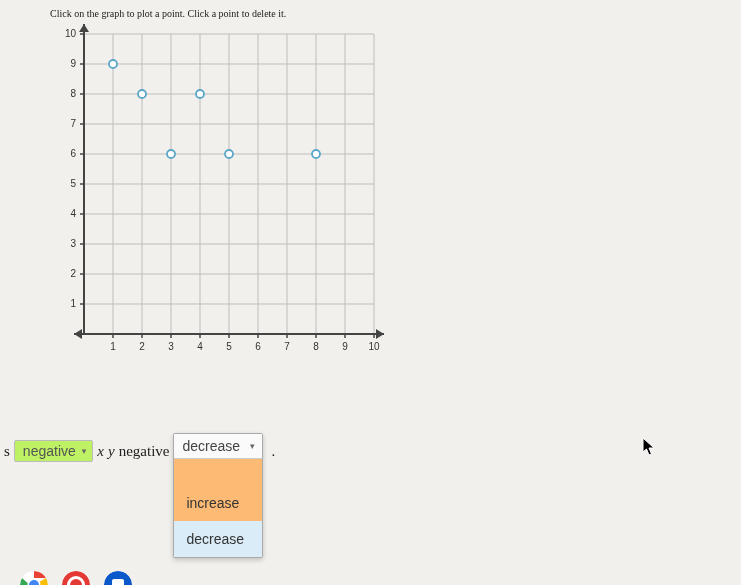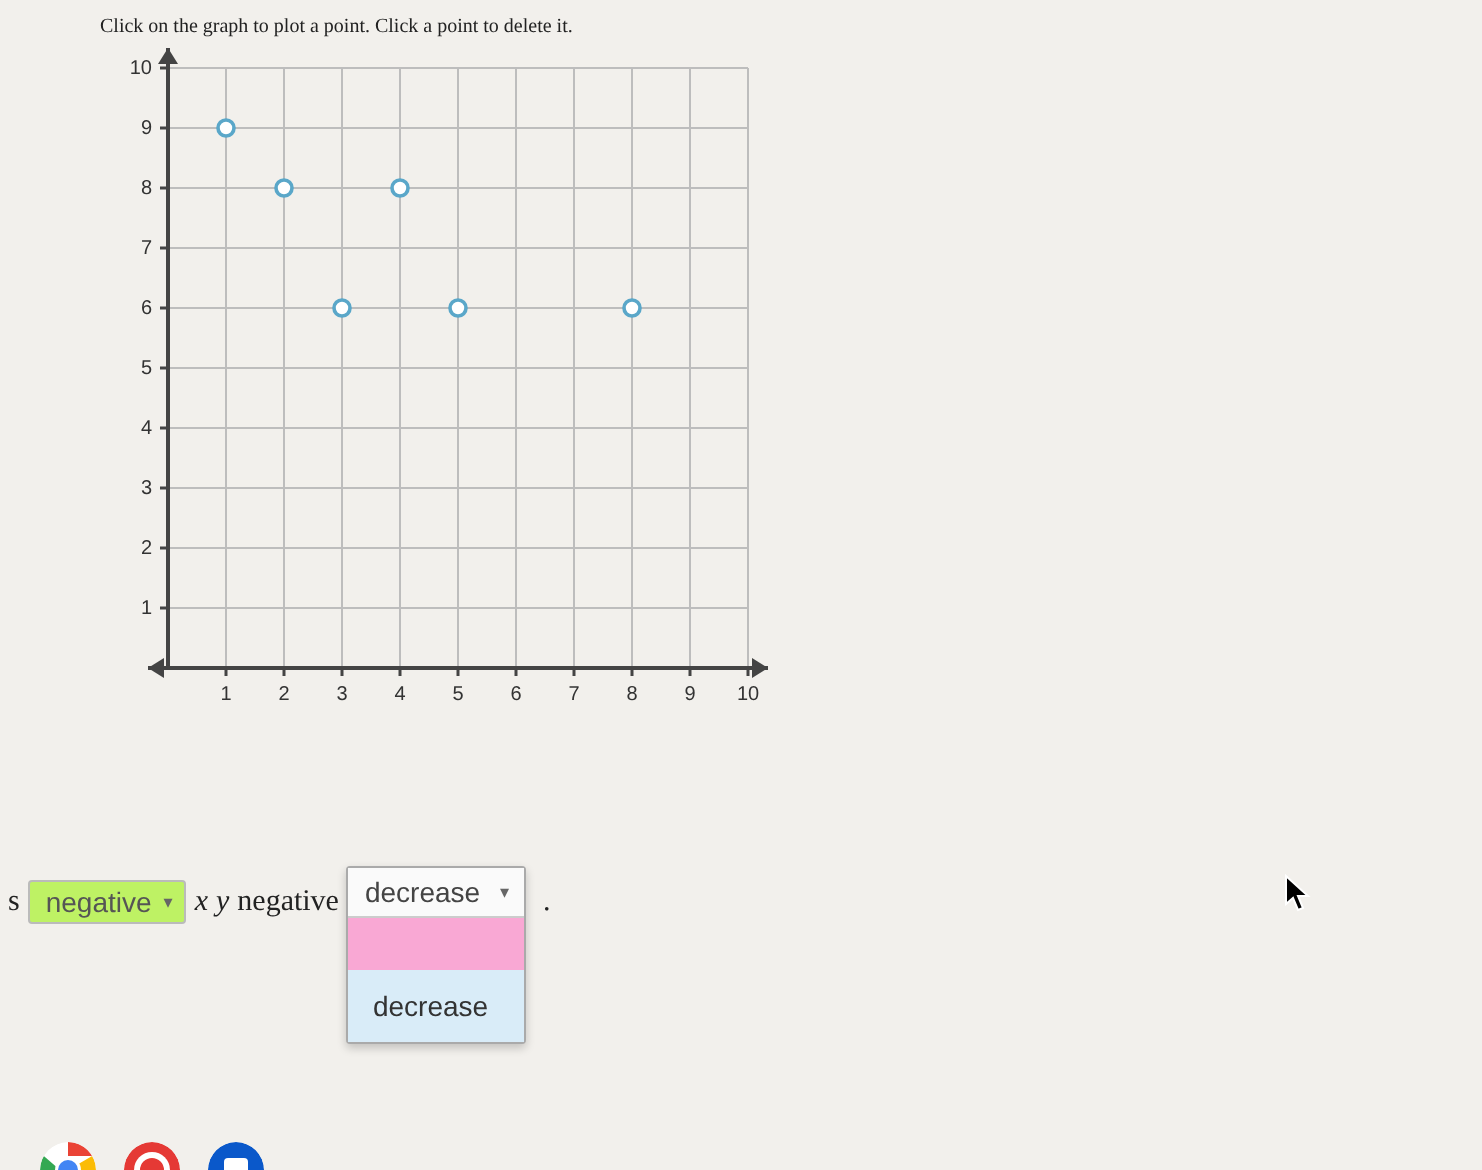--- a/index.html
+++ b/index.html
@@ -52,21 +52,21 @@
     border-radius: 2px;
     padding: 2px 6px 2px 8px;
     font-size: 14px;
     color: #555;
     cursor: pointer;
     font-family: Arial, sans-serif;
   }
   .dropdown-open {
     position: absolute;
     display: inline-block;
-    background: #f9a8d4;
+    background: #fdba74;
     border: 1px solid #aaa;
     border-radius: 2px;
     box-shadow: 0 2px 5px rgba(0,0,0,0.2);
     font-size: 14px;
     font-family: Arial, sans-serif;
     cursor: pointer;
   }
   .dropdown-open .dd-selected {
     display: flex;
     align-items: center;
@@ -210,20 +210,21 @@
   <span class="fragment italic">y</span>
   <span class="fragment">negative</span>
 
   <span style="position:relative; display:inline-block;">
     <span class="dropdown-open" id="trend-dd" style="top:-10px; left:0; width:90px;">
       <div class="dd-selected">
         <span>decrease</span>
         <span class="chev">▾</span>
       </div>
       <div class="dd-blank"></div>
+      <div class="dd-option">increase</div>
       <div class="dd-option highlight">decrease</div>
     </span>
     <span style="display:inline-block; width:94px;"></span>
   </span>
   <span class="fragment">.</span>
 </div>
 
 <svg class="cursor-arrow" width="16" height="20" style="top:437px; left:642px;">
   <path d="M1 1 L1 15 L4.5 12 L7 18 L9.5 17 L7 11 L12 11 Z" fill="#000" stroke="#fff" stroke-width="1"></path>
 </svg>

